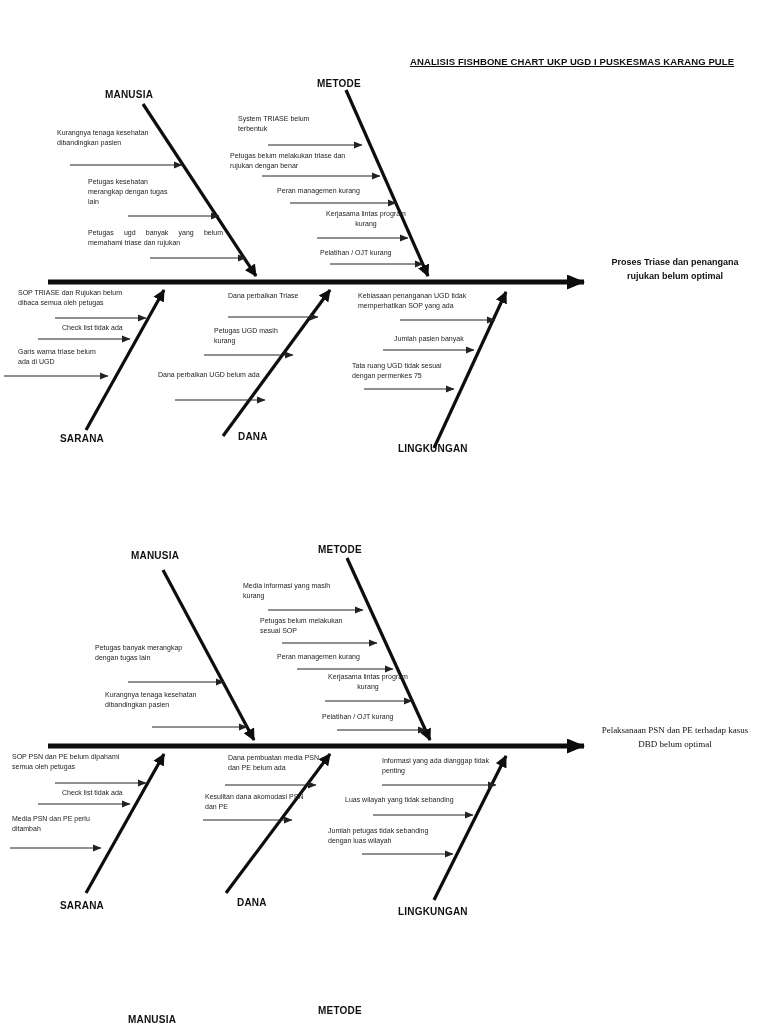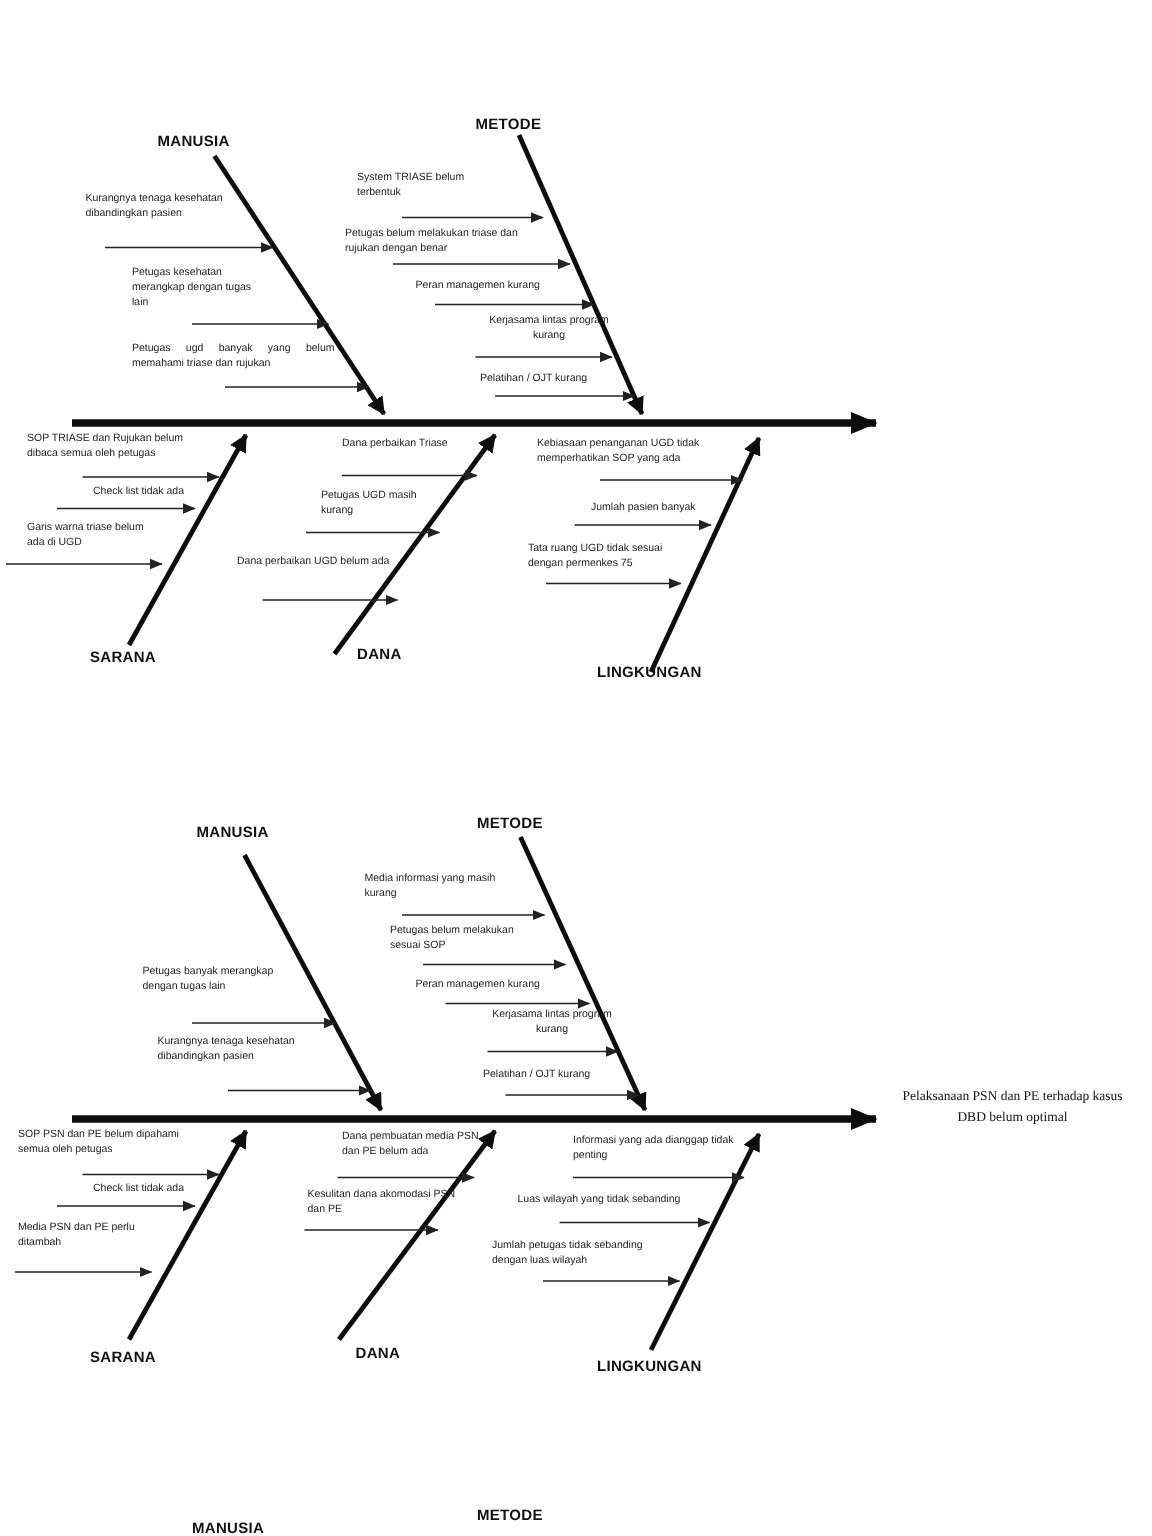--- a/index.html
+++ b/index.html
@@ -88,27 +88,29 @@
         <line x1="10" y1="848" x2="101" y2="848" marker-end="url(#mThin)"></line>
         <line x1="225" y1="785" x2="316" y2="785" marker-end="url(#mThin)"></line>
         <line x1="203" y1="820" x2="292" y2="820" marker-end="url(#mThin)"></line>
         <line x1="382" y1="785" x2="496" y2="785" marker-end="url(#mThin)"></line>
         <line x1="373" y1="815" x2="473" y2="815" marker-end="url(#mThin)"></line>
         <line x1="362" y1="854" x2="453" y2="854" marker-end="url(#mThin)"></line>
       </g>
     </g>
   </svg>
 
+  <div class="title" style="left:410px;top:56px;width:315px">ANALISIS FISHBONE CHART UKP UGD I PUSKESMAS KARANG PULE</div>
 
   <div class="cat" style="left:105px;top:89px">MANUSIA</div>
   <div class="cat" style="left:317px;top:78px">METODE</div>
   <div class="cat" style="left:60px;top:433px">SARANA</div>
   <div class="cat" style="left:238px;top:431px">DANA</div>
   <div class="cat" style="left:398px;top:443px">LINGKUNGAN</div>
 
+  <div class="effect" style="left:605px;top:256px;width:140px">Proses Triase dan penangana rujukan belum optimal</div>
 
   <div class="cause" style="left:57px;top:128px;width:102px">Kurangnya tenaga kesehatan dibandingkan pasien</div>
   <div class="cause" style="left:88px;top:177px;width:92px">Petugas kesehatan merangkap dengan tugas lain</div>
   <div class="cause justify" style="left:88px;top:228px;width:135px">Petugas ugd banyak yang belum memahami triase dan rujukan</div>
 
   <div class="cause" style="left:238px;top:114px;width:88px">System TRIASE belum terbentuk</div>
   <div class="cause" style="left:230px;top:151px;width:124px">Petugas belum melakukan triase dan rujukan dengan benar</div>
   <div class="cause" style="left:277px;top:186px;width:130px">Peran managemen kurang</div>
   <div class="cause center" style="left:325px;top:209px;width:82px">Kerjasama lintas program kurang</div>
   <div class="cause" style="left:320px;top:248px;width:110px">Pelatihan / OJT kurang</div>

